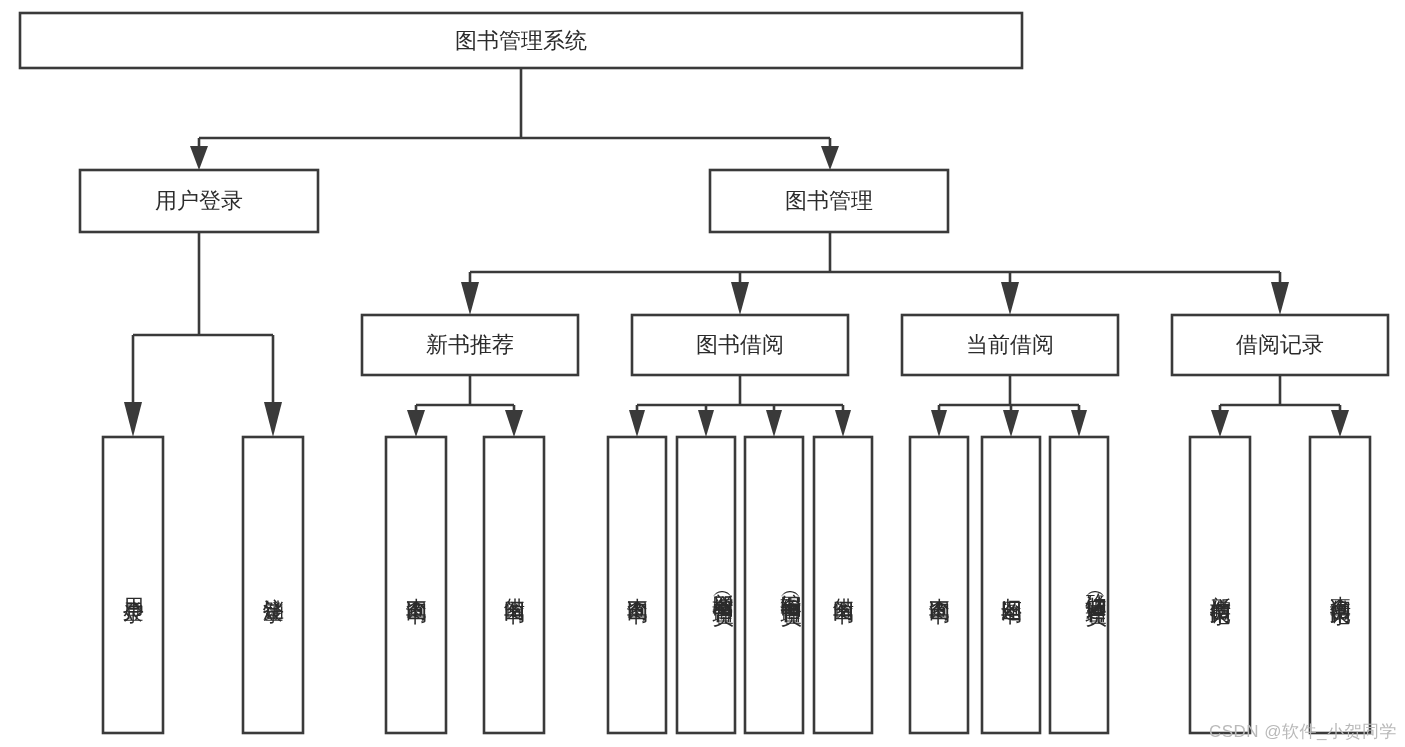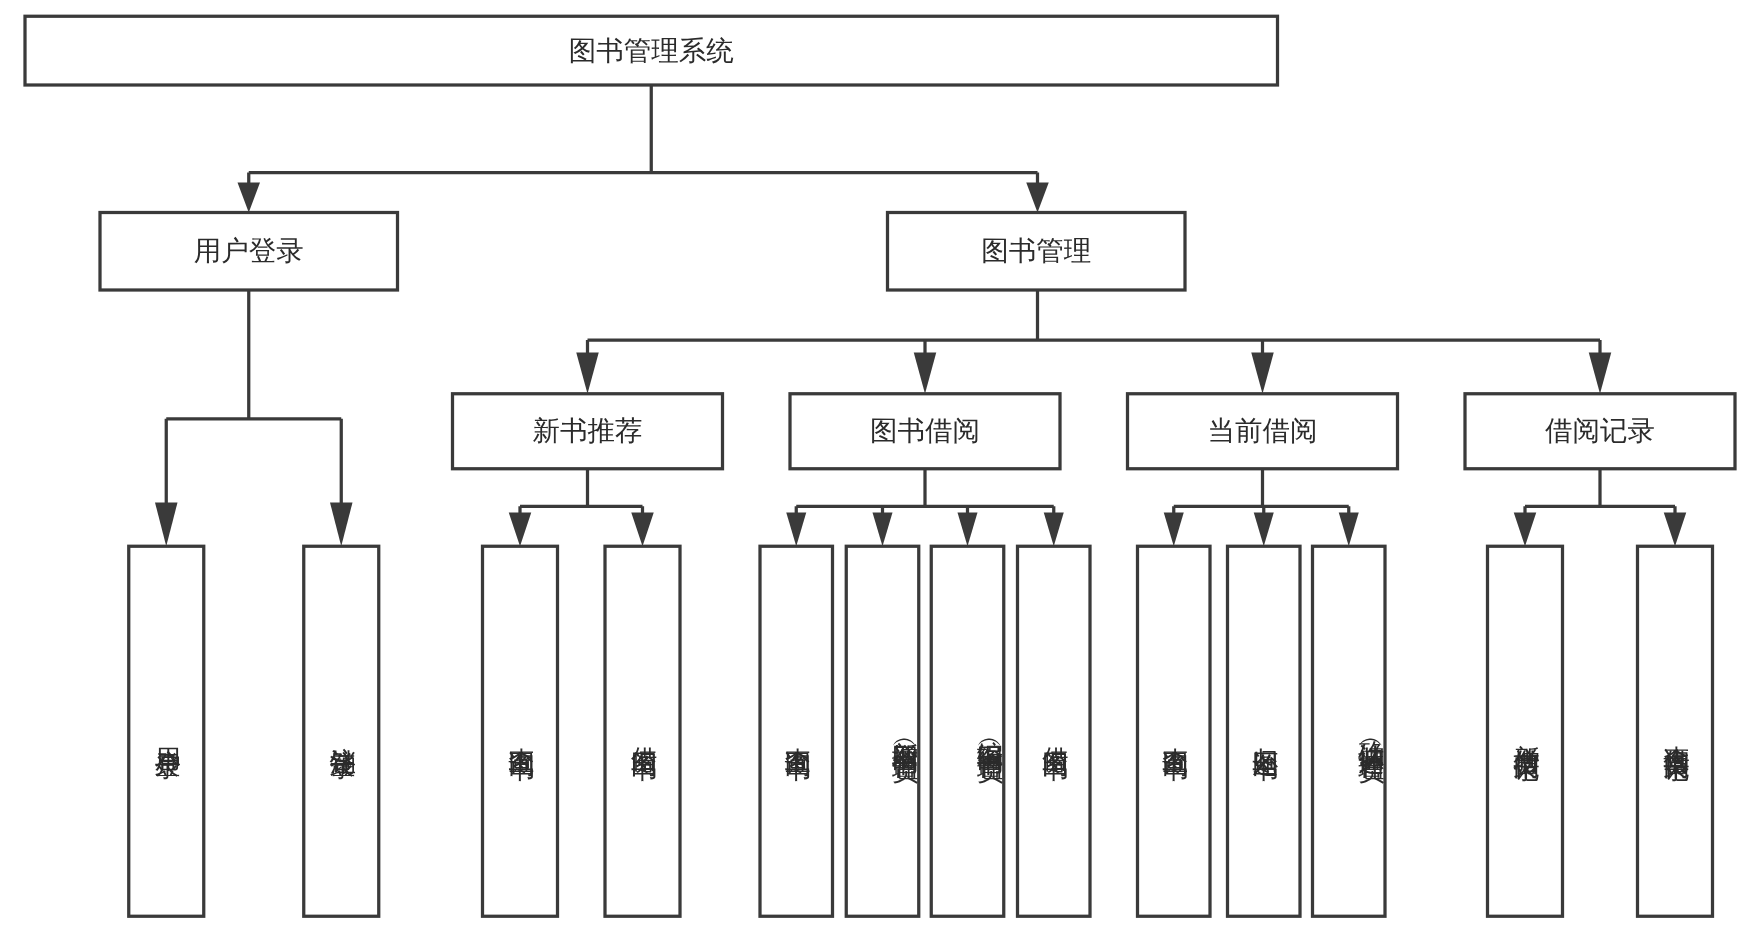--- a/index.html
+++ b/index.html
@@ -198,14 +198,15 @@
   <div class="leaf-label-wrap" style="left:608px; top:437px; width:58px; height:296px;">查询图书</div>
   <div class="leaf-label-wrap" style="left:677px; top:437px; width:58px; height:296px; align-items:flex-start;">新增图书（管理员）</div>
   <div class="leaf-label-wrap" style="left:745px; top:437px; width:58px; height:296px; align-items:flex-start;">编辑图书（管理员）</div>
   <div class="leaf-label-wrap" style="left:814px; top:437px; width:58px; height:296px;">借阅图书</div>
   <div class="leaf-label-wrap" style="left:910px; top:437px; width:58px; height:296px;">查询图书</div>
   <div class="leaf-label-wrap" style="left:982px; top:437px; width:58px; height:296px;">归还图书</div>
   <div class="leaf-label-wrap" style="left:1050px; top:437px; width:58px; height:296px; align-items:flex-start;">确认归还（管理员）</div>
   <div class="leaf-label-wrap" style="left:1190px; top:437px; width:60px; height:296px;">新增借阅记录</div>
   <div class="leaf-label-wrap" style="left:1310px; top:437px; width:60px; height:296px;">查询借阅记录</div>
 
+  <div class="watermark">CSDN @软件_小贺同学</div>
 
 </div>
 
 </body></html>

